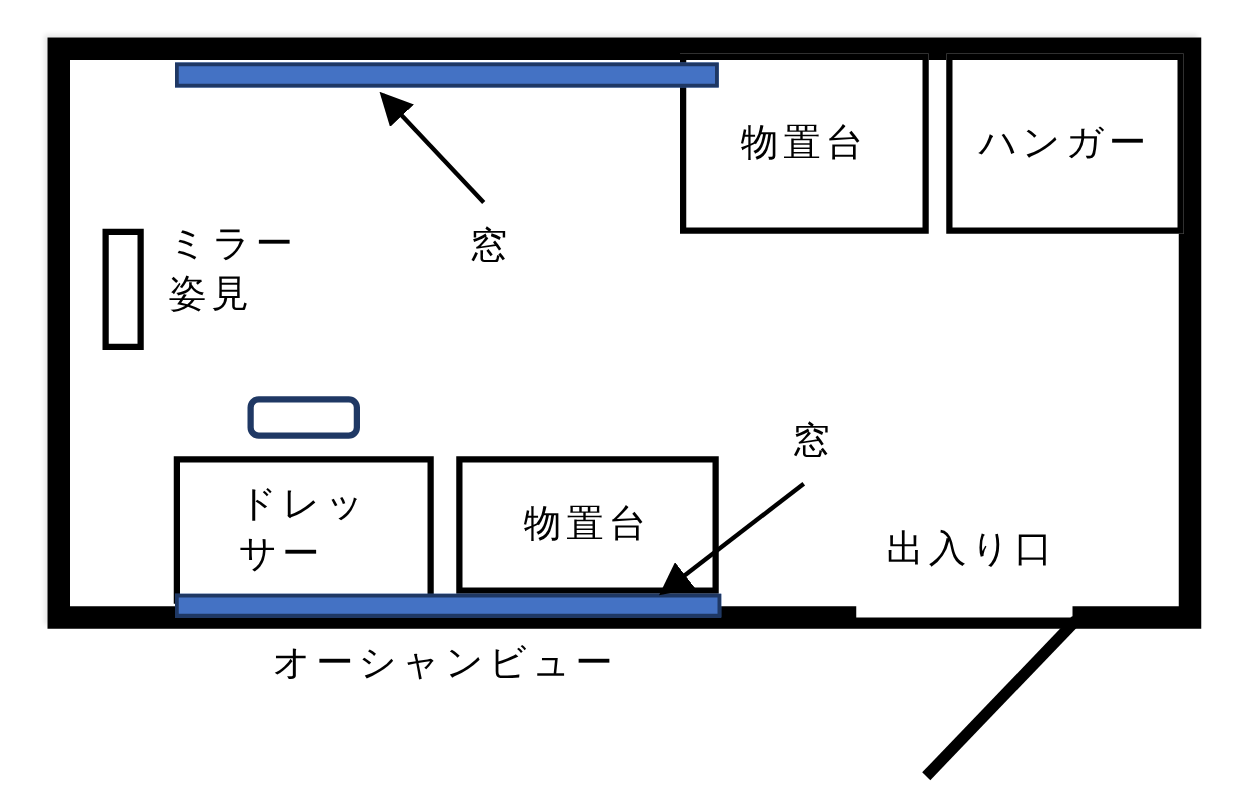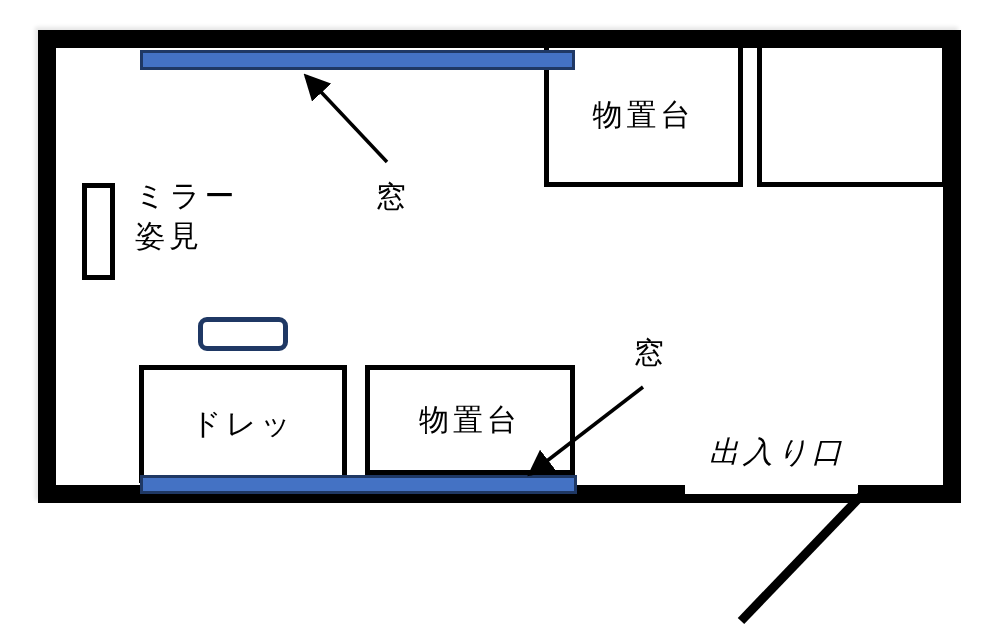--- a/index.html
+++ b/index.html
@@ -84,21 +84,21 @@
     letter-spacing: 4px;
     line-height: 40px;
     color: #000;
     white-space: nowrap;
     text-align: left;
   }
   .label { position: absolute; z-index: 6; }
   .label-window-top    { left: 376px; top: 177px; }
   .label-window-bottom { left: 634px; top: 333px; }
   .label-mirror        { left: 135px; top: 176px; }
-  .label-entrance      { left: 709px; top: 432px; font-style: italic; }
+  .label-entrance      { left: 709px; top: 420px; }
   .label-ocean-view    { left: 218px; top: 511px; }
   
   .overlay {
     position: absolute;
     left: 0; top: 0;
     z-index: 7;
     pointer-events: none;
   }
 </style>
 </head>
@@ -112,45 +112,48 @@
 
   <div class="win top"></div>
   <div class="win bottom"></div>
 
   <div class="fbox storage-top">
     <span class="jp">物置台</span>
   </div>
 
   <div class="fbox hanger-rack">
     <div class="jp">
+      <div>ハンガー</div>
     </div>
   </div>
 
   <div class="fbox dresser">
     <div class="jp">
       <div>ドレッ</div>
+      <div>サー</div>
     </div>
   </div>
 
   <div class="fbox storage-bottom">
     <span class="jp">物置台</span>
   </div>
 
   <div class="mirror-shape"></div>
 
   <div class="accent-box"></div>
 
   <div class="label label-mirror jp">
     <div>ミラー</div>
     <div>姿見</div>
   </div>
 
   <div class="label label-window-top jp">窓</div>
   <div class="label label-window-bottom jp">窓</div>
   <div class="label label-entrance jp">出入り口</div>
+  <div class="label label-ocean-view jp">オーシャンビュー</div>
 
   <svg class="overlay" width="989" height="643" viewBox="0 0 989 643">
     <defs>
       <marker id="ah" markerWidth="7.5" markerHeight="7.5" refX="6.5" refY="3.75" orient="auto">
         <path d="M0,0 L7.5,3.75 L0,7.5 Z" fill="#000"></path>
       </marker>
     </defs>
     <line x1="387" y1="162" x2="306" y2="76" stroke="#000" stroke-width="3.5" marker-end="url(#ah)"></line>
     <line x1="643" y1="387" x2="530" y2="474" stroke="#000" stroke-width="3.5" marker-end="url(#ah)"></line>
     <line x1="861" y1="496" x2="741" y2="621" stroke="#000" stroke-width="9"></line>

